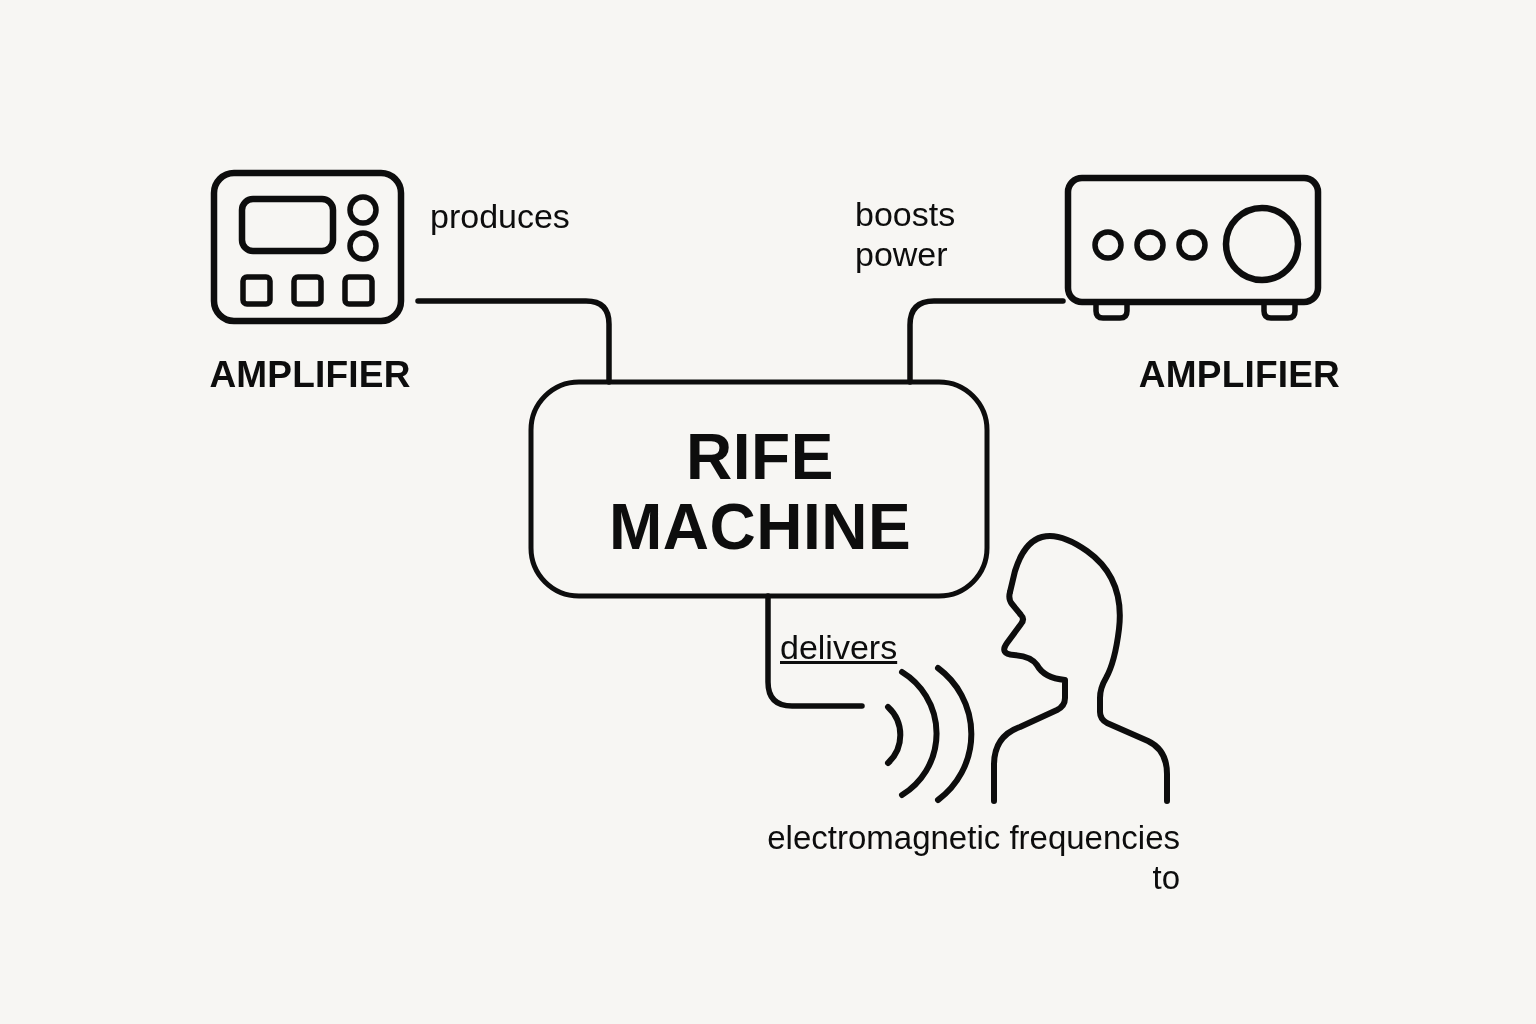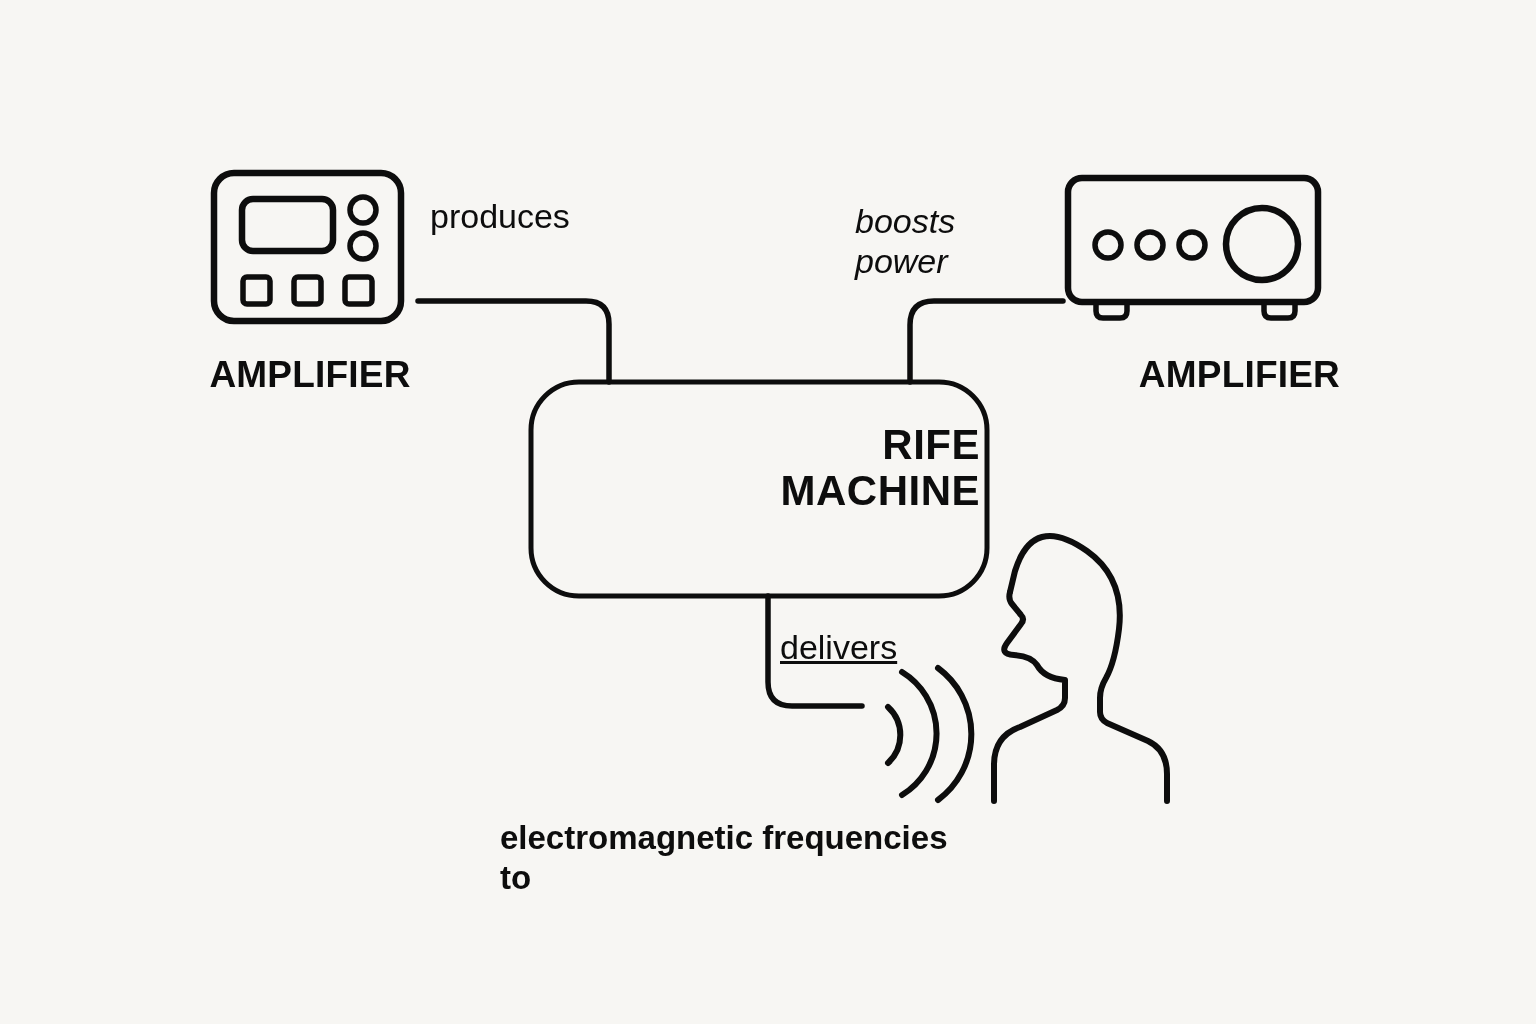--- a/index.html
+++ b/index.html
@@ -86,37 +86,37 @@
     text-align: center;
   }
   .edge-label {
     font-weight: normal;
     font-size: 34px;
     text-align: left;
     line-height: 1.18;
   }
   .center-title {
     font-weight: bold;
-    font-size: 42px;
-    text-align: right;
+    font-size: 64px;
+    text-align: center;
     line-height: 1.1;
     letter-spacing: 0.5px;
   }
   .sub-label {
-    font-weight: bold;
+    font-weight: normal;
     font-size: 33px;
-    text-align: left;
+    text-align: right;
     line-height: 1.22;
   }
 
   
   #label-frequency-generator { left: 110px; top: 355px;  width: 400px; }
   #label-amplifier           { left: 1040px; top: 355px; width: 300px; text-align: right; }
   #label-produces            { left: 430px;  top: 196px; width: 270px; }
-  #label-boosts              { left: 855px;  top: 201px; width: 200px; font-style: italic; }
+  #label-boosts              { left: 855px;  top: 194px; width: 200px; }
   #label-rife-machine        { left: 540px;  top: 422px; width: 440px; }
   #label-delivers            { left: 780px;  top: 627px; width: 175px; text-decoration: underline; }
   #label-applicators         { left: 500px;  top: 757px; width: 390px; }
   #label-applicators-sub     { left: 500px;  top: 818px; width: 680px; }
 </style>
 </head>
 <body style="background: rgb(247, 246, 243);">
 
 <div id="diagram-root">
 

